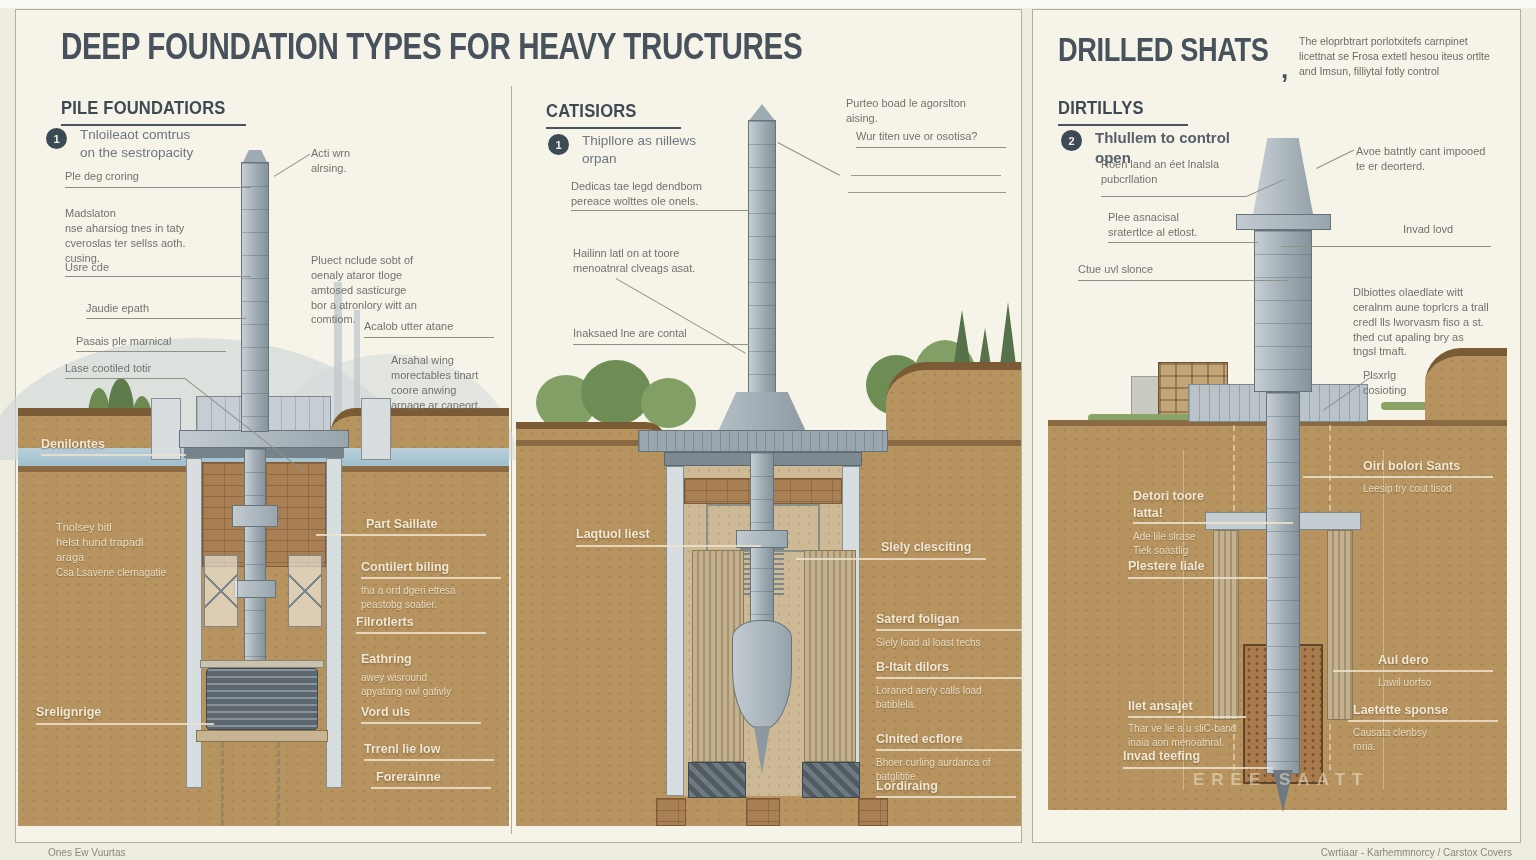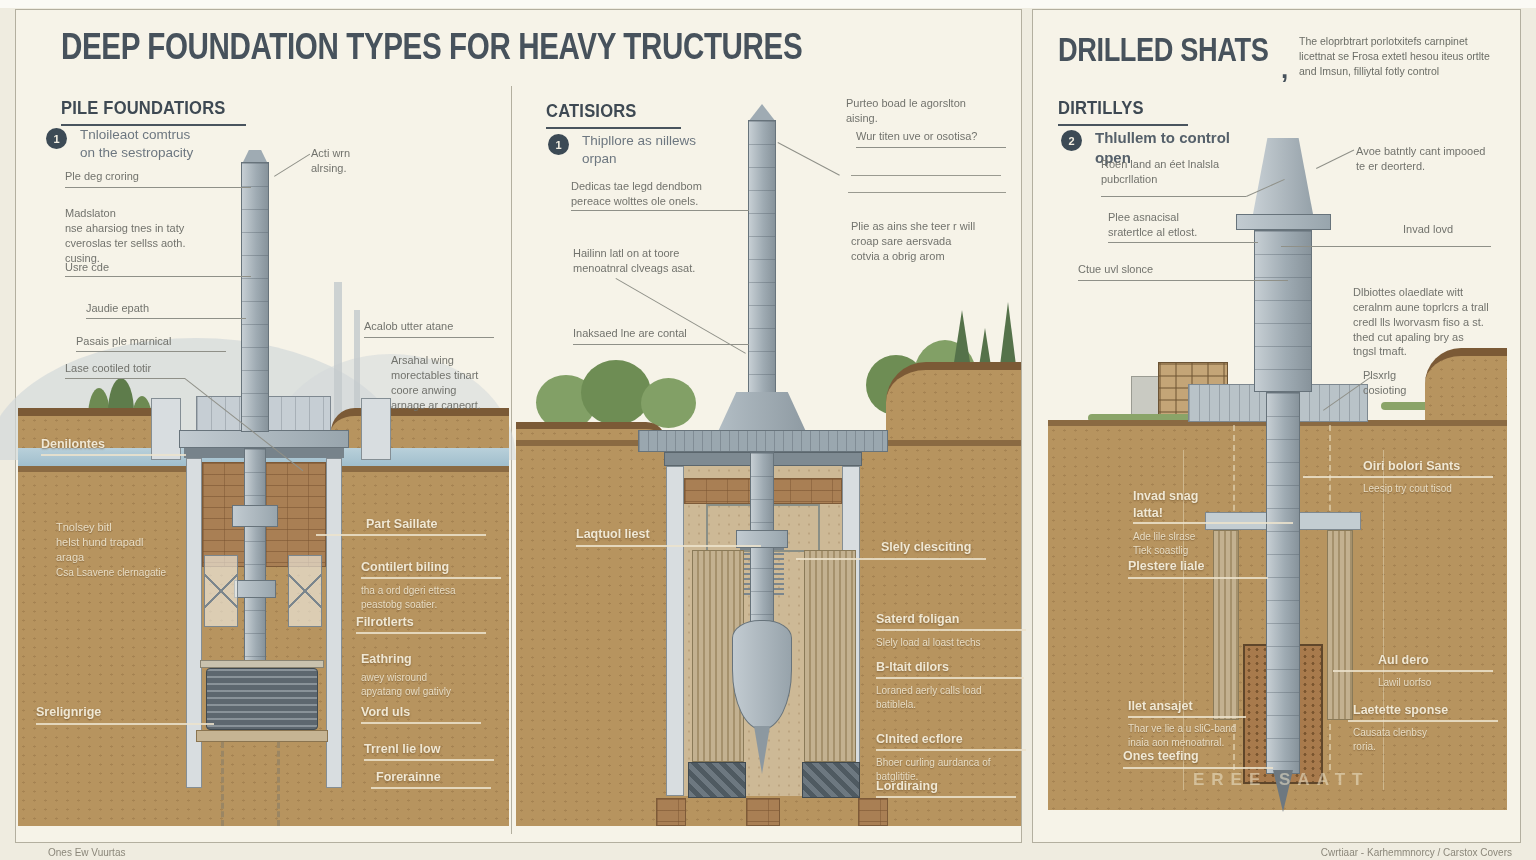--- a/index.html
+++ b/index.html
@@ -108,20 +108,25 @@
   <div class="lnw" style="left:25px;top:444px;width:145px"></div>
   <div class="lbl ws" style="left:40px;top:510px;font-size:11px">Tnolsey bitl
 helst hund trapadl
 araga</div>
   <div class="lbl ws" style="left:40px;top:556px">Csa Lsavene clernagatie</div>
   <div class="lbl w" style="left:20px;top:694px">Srelignrige</div>
   <div class="lnw" style="left:20px;top:713px;width:178px"></div>
   <div class="lbl" style="left:295px;top:136px">Acti wrn
 alrsing.</div>
   <div class="ln" style="left:258px;top:166px;width:42px;transform:rotate(-32deg)"></div>
+  <div class="lbl" style="left:295px;top:243px">Pluect nclude sobt of
+oenaly ataror tloge
+amtosed sasticurge
+bor a atronlory witt an
+comtiom.</div>
   <div class="lbl" style="left:348px;top:309px">Acalob utter atane</div>
   <div class="ln" style="left:348px;top:327px;width:130px"></div>
   <div class="lbl" style="left:375px;top:343px">Arsahal wing
 morectables tinart
 coore anwing
 arnage ar caneort.</div>
   <div class="lbl w" style="left:350px;top:506px">Part Saillate</div>
   <div class="lnw" style="left:300px;top:524px;width:170px"></div>
   <div class="lbl w" style="left:345px;top:549px">Contilert biling</div>
   <div class="lnw" style="left:345px;top:567px;width:140px"></div>
@@ -191,23 +196,20 @@
   <div class="ln" style="left:557px;top:334px;width:176px"></div>
   <div class="lbl w" style="left:560px;top:516px">Laqtuol liest</div>
   <div class="lnw" style="left:560px;top:535px;width:185px"></div>
   <div class="lbl" style="left:830px;top:86px">Purteo boad le agorslton
 aising.</div>
   <div class="ln" style="left:762px;top:132px;width:70px;transform:rotate(28deg)"></div>
   <div class="lbl" style="left:840px;top:119px">Wur titen uve or osotisa?</div>
   <div class="ln" style="left:840px;top:137px;width:150px"></div>
   <div class="ln" style="left:835px;top:165px;width:150px;background:#9a9a90"></div>
   <div class="ln" style="left:832px;top:182px;width:158px;background:#9a9a90"></div>
-  <div class="lbl" style="left:835px;top:209px">Plie as ains she teer r will
-croap sare aersvada
-cotvia a obrig arom</div>
   <div class="lbl w" style="left:865px;top:529px">Slely clesciting</div>
   <div class="lnw" style="left:780px;top:548px;width:190px"></div>
   <div class="lbl w" style="left:860px;top:601px">Saterd foligan</div>
   <div class="lnw" style="left:860px;top:619px;width:150px"></div>
   <div class="lbl ws" style="left:860px;top:626px">Slely load al loast techs</div>
   <div class="lbl w" style="left:860px;top:649px">B-ltait dilors</div>
   <div class="lnw" style="left:860px;top:667px;width:148px"></div>
   <div class="lbl ws" style="left:860px;top:674px">Loraned aerly calls load
 batiblela.</div>
   <div class="lbl w" style="left:860px;top:721px">Clnited ecflore</div>
@@ -255,32 +257,32 @@
 
   <div class="lbl" style="left:68px;top:147px">Roen land an éet lnalsla
 pubcrllation</div>
   <div class="ln" style="left:68px;top:186px;width:145px"></div>
   <div class="ln" style="left:213px;top:186px;width:42px;transform:rotate(-24deg)"></div>
   <div class="lbl" style="left:75px;top:200px">Plee asnacisal
 sratertlce al etlost.</div>
   <div class="ln" style="left:75px;top:232px;width:150px"></div>
   <div class="lbl" style="left:45px;top:252px">Ctue uvl slonce</div>
   <div class="ln" style="left:45px;top:270px;width:210px"></div>
-  <div class="lbl w" style="left:100px;top:478px">Invad snag
+  <div class="lbl w" style="left:100px;top:478px">Detori toore
 latta!</div>
   <div class="lnw" style="left:100px;top:512px;width:160px"></div>
   <div class="lbl ws" style="left:100px;top:520px">Ade lile slrase
 Tiek soastlig</div>
   <div class="lbl w" style="left:95px;top:548px">Plestere liale</div>
   <div class="lnw" style="left:95px;top:567px;width:140px"></div>
   <div class="lbl w" style="left:95px;top:688px">Ilet ansajet</div>
   <div class="lnw" style="left:95px;top:706px;width:118px"></div>
   <div class="lbl ws" style="left:95px;top:712px">Thar ve lie a u sliC-band
 inaia aon menoatnral.</div>
-  <div class="lbl w" style="left:90px;top:738px">Ones teefing</div>
+  <div class="lbl w" style="left:90px;top:738px">Invad teefing</div>
   <div class="lnw" style="left:90px;top:757px;width:150px"></div>
   <div class="lbl" style="left:323px;top:134px">Avoe batntly cant impooed
 te er deorterd.</div>
   <div class="ln" style="left:283px;top:158px;width:42px;transform:rotate(-26deg)"></div>
   <div class="lbl" style="left:370px;top:212px">Invad lovd</div>
   <div class="ln" style="left:248px;top:236px;width:210px"></div>
   <div class="lbl" style="left:320px;top:275px">Dlbiottes olaedlate witt
 ceralnm aune toprlcrs a trall
 credl lls lworvasm fiso a st.
 thed cut apaling bry as

